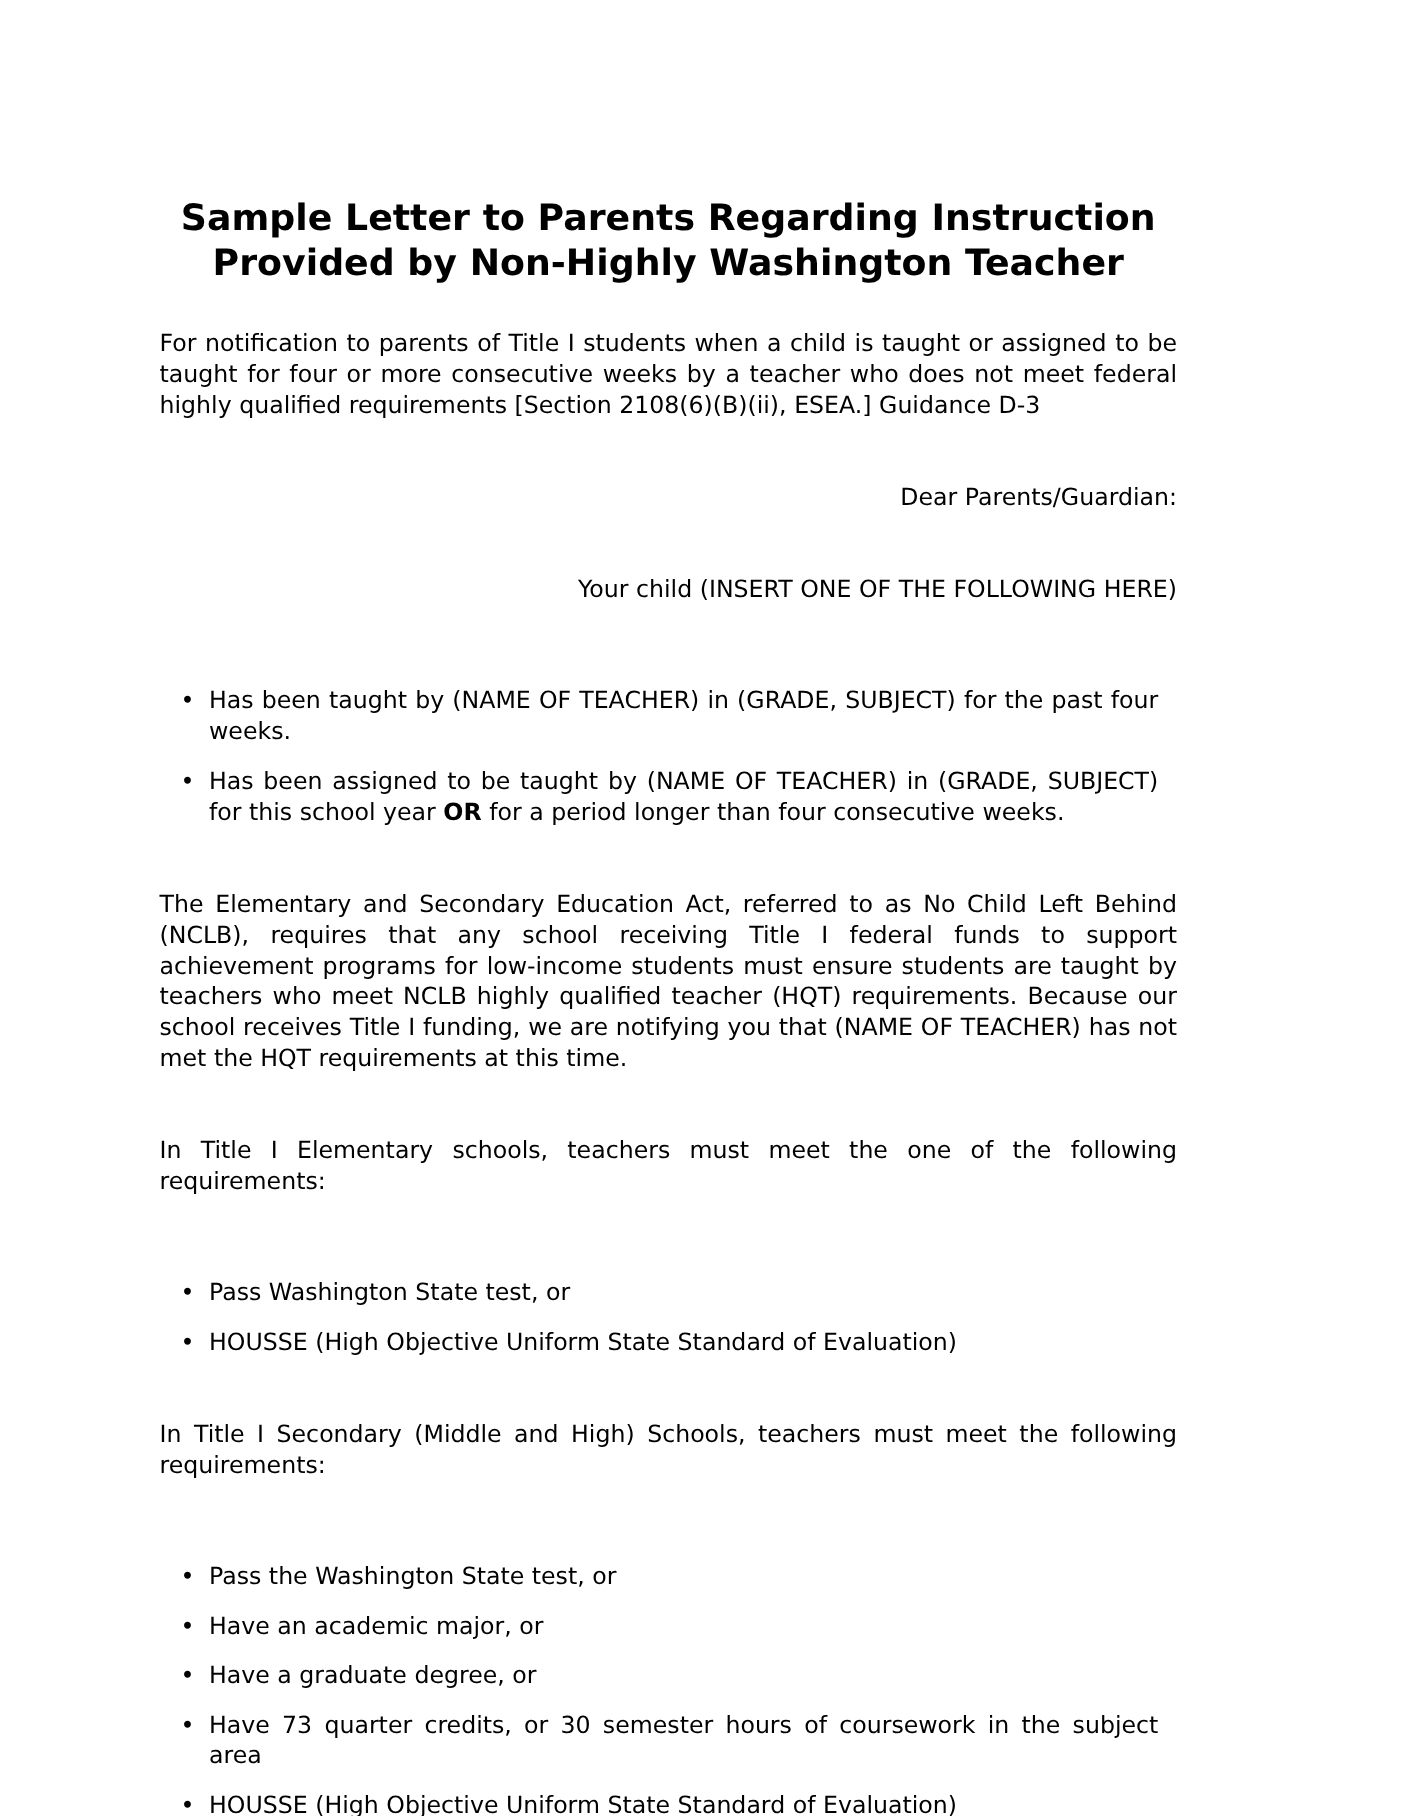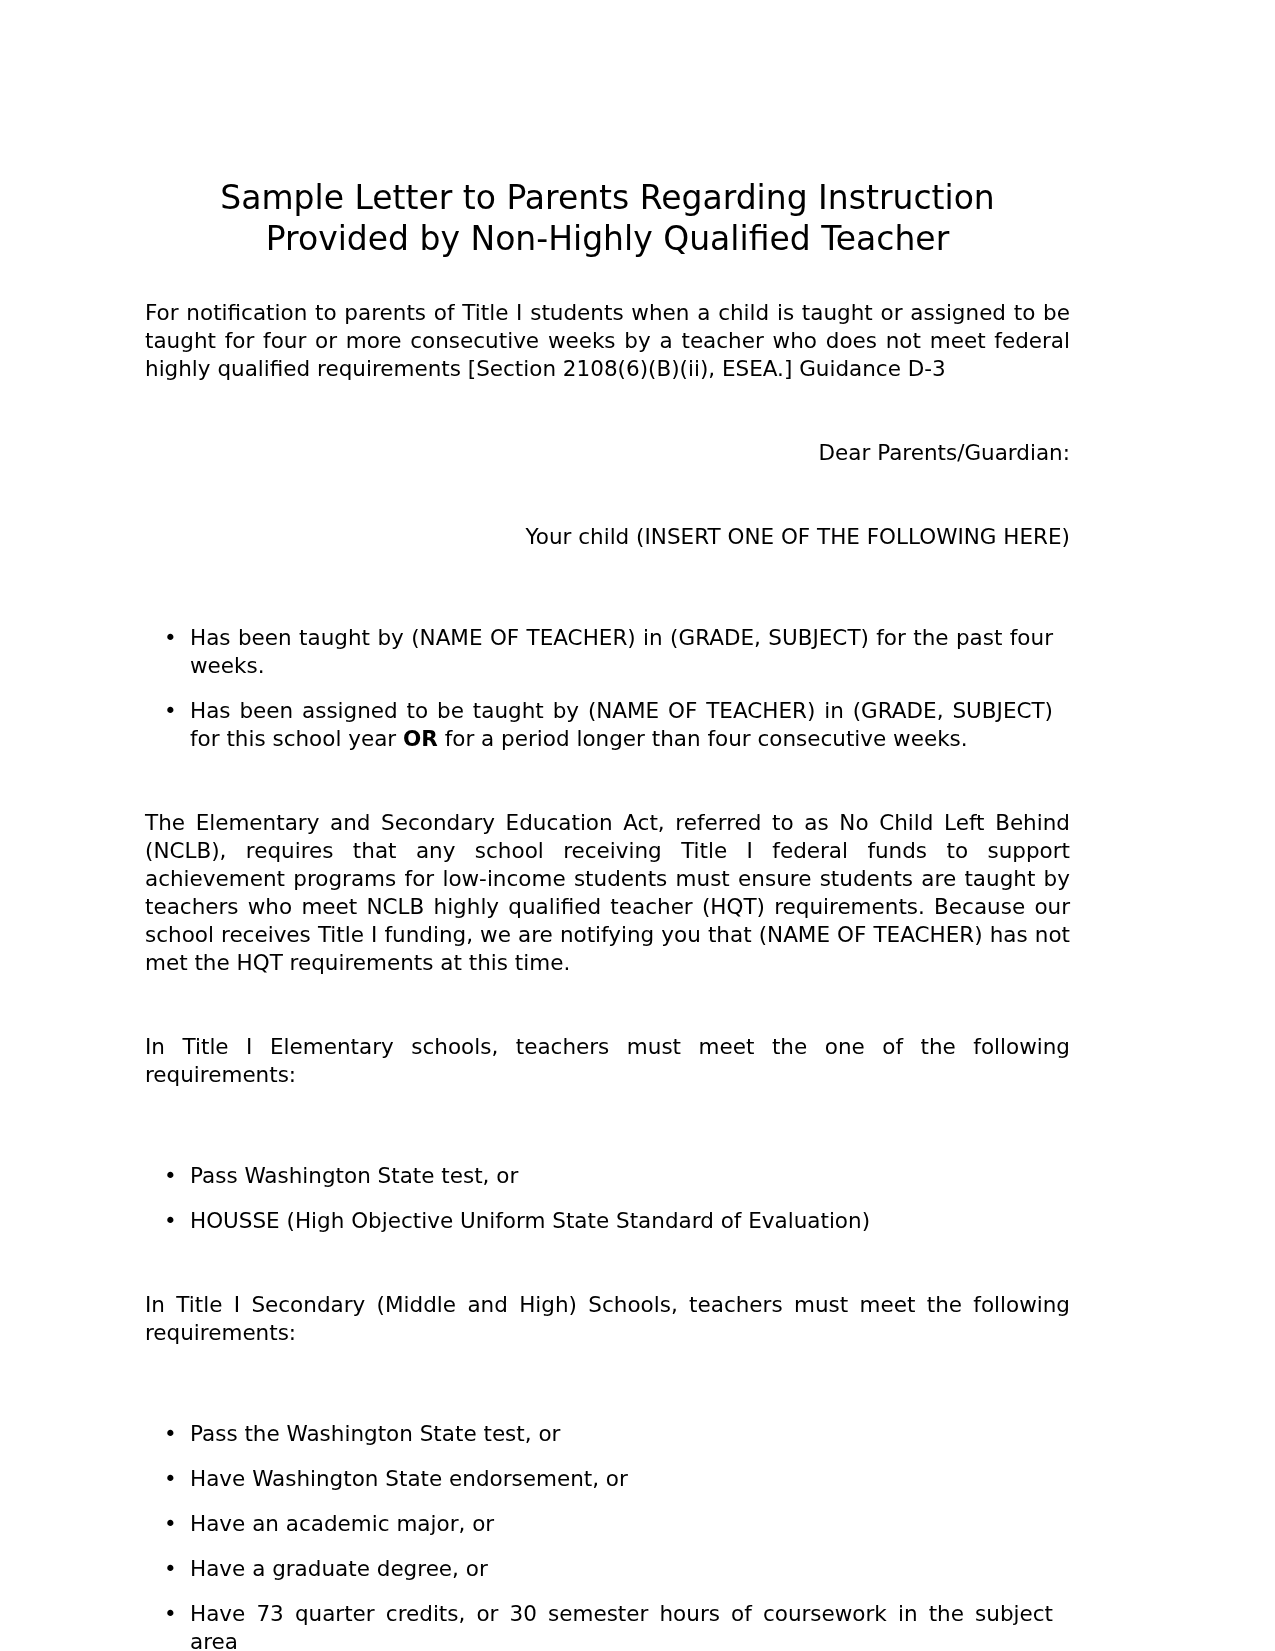--- a/index.html
+++ b/index.html
@@ -12,21 +12,21 @@
     width: 1275px;
     min-height: 1651px;
     font-family: "DejaVu Sans", "Liberation Sans", sans-serif;
     color: #000000;
   }
   .page {
     padding: 178px 205px 60px 145px;
   }
   .doc-title {
     text-align: center;
-    font-weight: normal;
+    font-weight: bold;
     font-size: 33px;
     line-height: 1.23;
     margin: 0 0 40px 0;
     letter-spacing: 0px;
   }
   .para {
     font-size: 21.5px;
     line-height: 28px;
     text-align: justify;
     margin: 0 0 28px 0;
@@ -58,21 +58,21 @@
   .b { font-weight: bold; }
   .gap { height: 28px; }
 </style>
 </head>
 <body>
 
 <div class="page">
 
   <h1 class="doc-title">
     <span>Sample Letter to Parents Regarding Instruction</span><br>
-    <span>Provided by Non-Highly Qualified Teacher</span>
+    <span>Provided by Non-Highly Washington Teacher</span>
   </h1>
 
   <p class="para">For notification to parents of Title I students when a child is taught or assigned to be taught for four or more consecutive weeks by a teacher who does not meet federal highly qualified requirements [Section 2108(6)(B)(ii), ESEA.] Guidance D-3</p>
 
   <div class="gap"></div>
 
   <p class="para no-justify">Dear Parents/Guardian:</p>
 
   <div class="gap"></div>
 
@@ -116,23 +116,20 @@
     <span>In </span><span class="u">Title I Secondary (Middle and High) Schools</span><span>, teachers must meet the following requirements:</span>
   </p>
 
   <div class="gap"></div>
 
   <ul class="bullets">
     <li>
       <span>Pass the Washington State test, or</span>
     </li>
     <li>
-      <span>Have Washington State endorsement, or</span>
-    </li>
-    <li>
       <span>Have an academic major, or</span>
     </li>
     <li>
       <span>Have a graduate degree, or</span>
     </li>
     <li>
       <span>Have 73 quarter credits, or 30 semester hours of coursework in the subject area</span>
     </li>
     <li>
       <span>HOUSSE (High Objective Uniform State Standard of Evaluation)</span>

